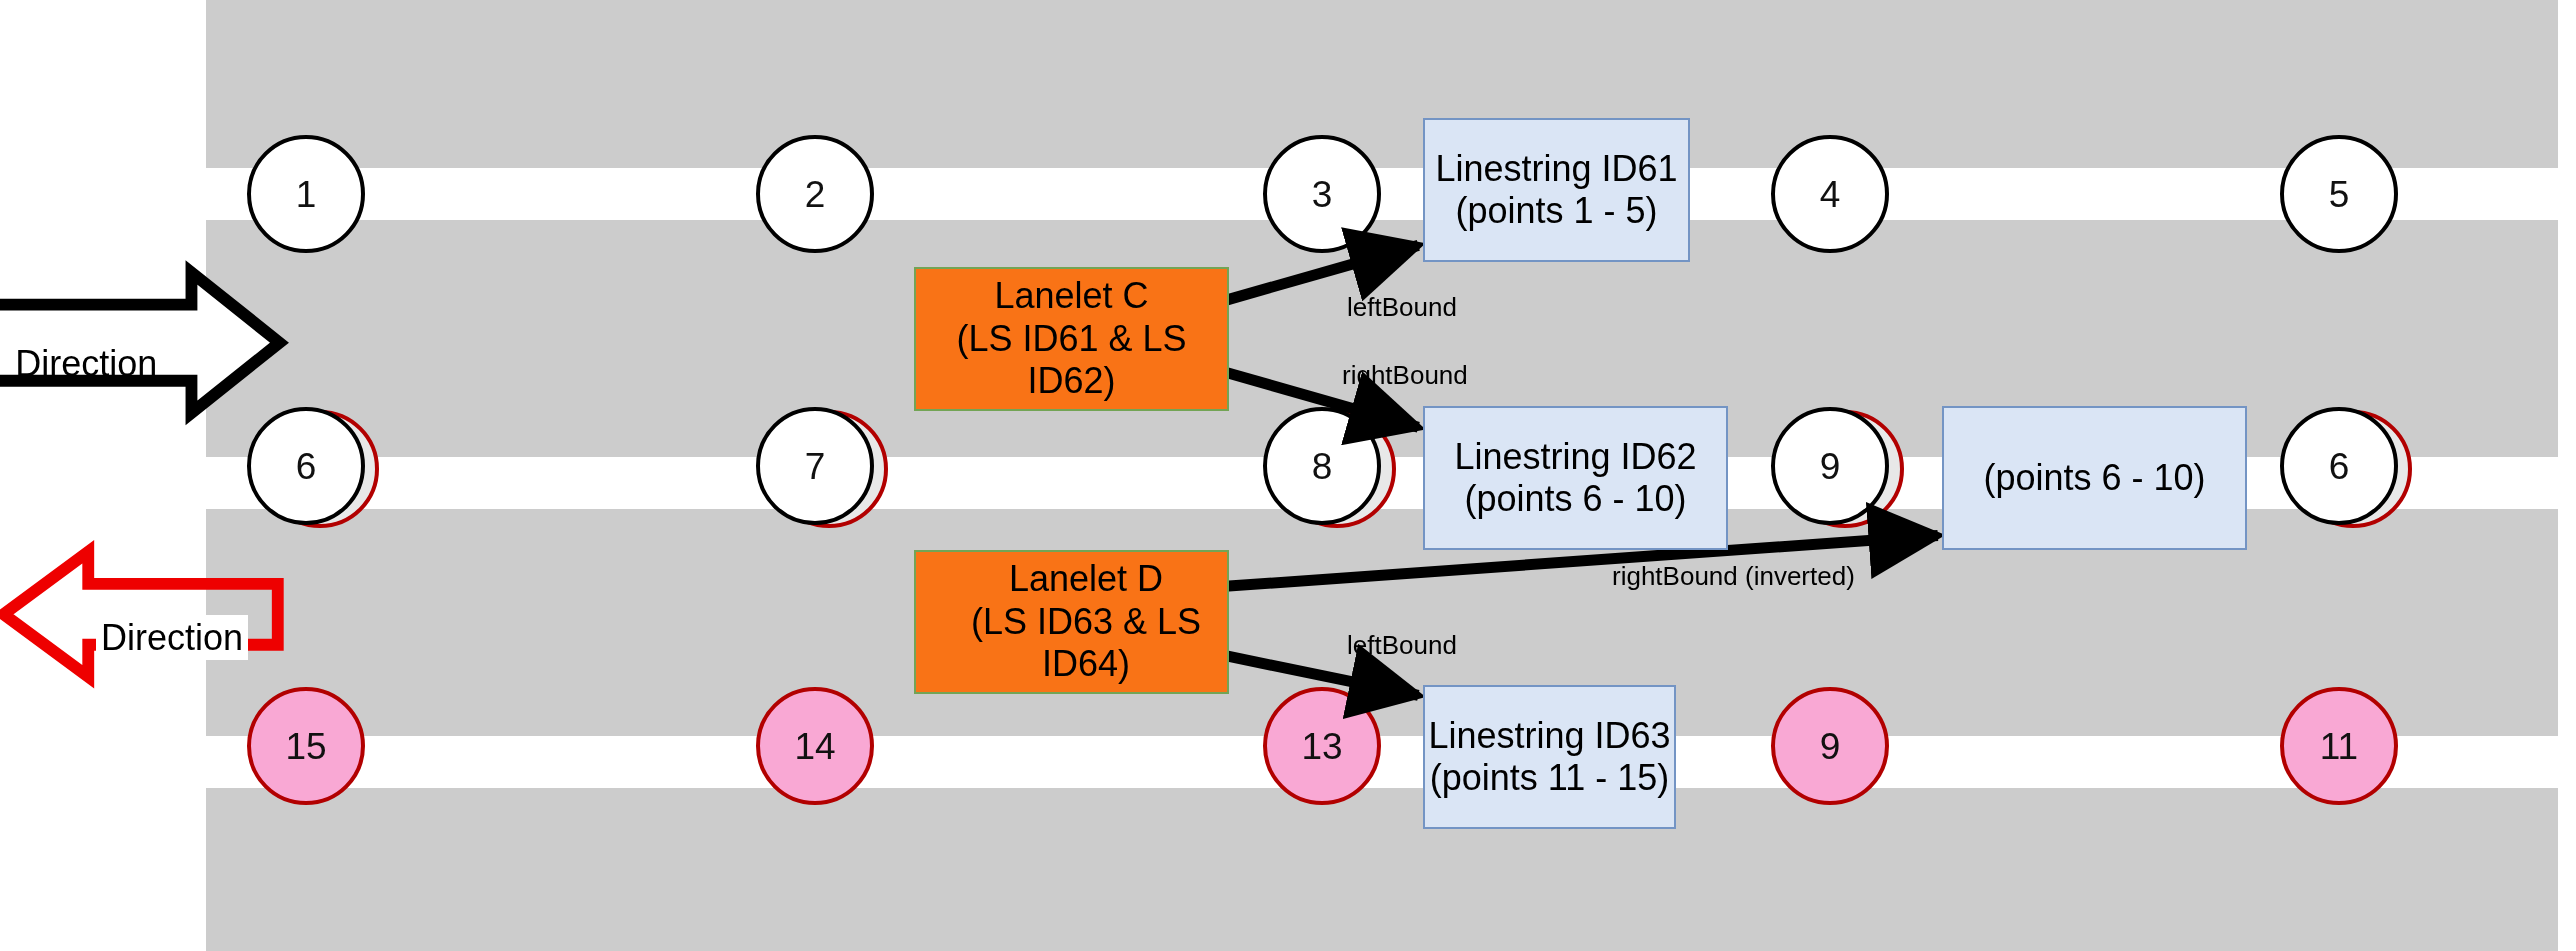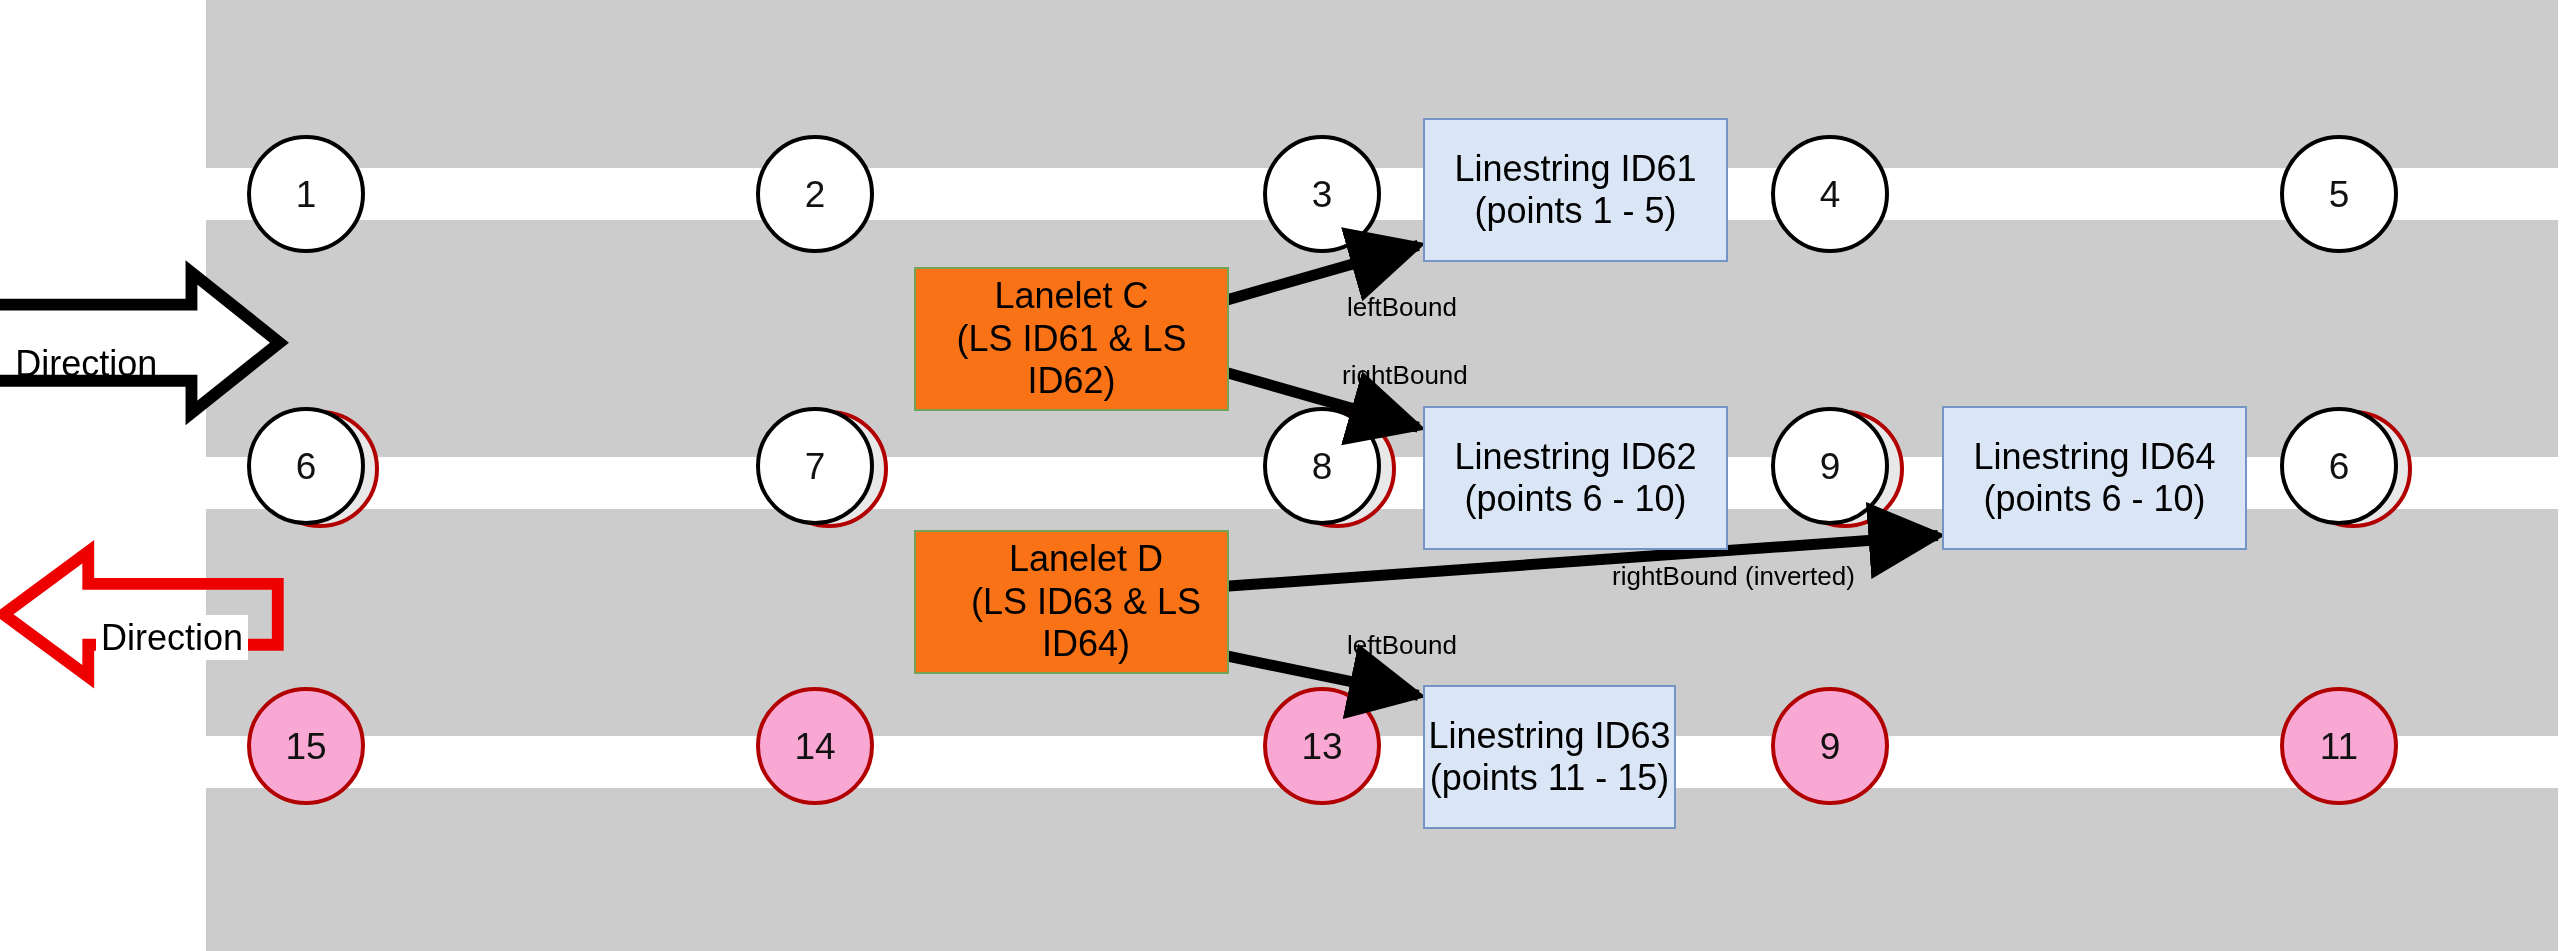--- a/index.html
+++ b/index.html
@@ -125,47 +125,46 @@
 
     <line x1="1448" y1="355" x2="1676" y2="290" stroke="#000000" stroke-width="13" marker-end="url(#ah)"></line>
 
     <line x1="1448" y1="440" x2="1676" y2="505" stroke="#000000" stroke-width="13" marker-end="url(#ah)"></line>
 
     <line x1="1448" y1="693" x2="2290" y2="633" stroke="#000000" stroke-width="13" marker-end="url(#ah)"></line>
 
     <line x1="1448" y1="775" x2="1676" y2="822" stroke="#000000" stroke-width="13" marker-end="url(#ah)"></line>
   </svg>
 
-  <div class="box ls-box" style="left:1423px;top:118px;width:305px;height:144px;">
+  <div class="box ls-box" style="left:1423px;top:118px;width:267px;height:144px;">
     <div class="ln">Linestring ID61</div>
     <div class="ln">(points 1 - 5)</div>
   </div>
 
   <div class="box ls-box" style="left:1423px;top:406px;width:305px;height:144px;">
     <div class="ln">Linestring ID62</div>
     <div class="ln">(points 6 - 10)</div>
   </div>
 
   <div class="box ls-box" style="left:1942px;top:406px;width:305px;height:144px;">
-    <div class="ln">Linestring ID64</div>
     <div class="ln">(points 6 - 10)</div>
   </div>
 
   <div class="box ls-box" style="left:1423px;top:685px;width:253px;height:144px;">
     <div class="ln">Linestring ID63</div>
     <div class="ln">(points 11 - 15)</div>
   </div>
 
   <div class="box ll-box" style="left:914px;top:267px;width:315px;height:144px;">
     <div class="ln">Lanelet C</div>
     <div class="ln">(LS ID61 &amp; LS</div>
     <div class="ln">ID62)</div>
   </div>
 
-  <div class="box ll-box" style="left:914px;top:530px;width:315px;height:144px;padding-left:29px;">
+  <div class="box ll-box" style="left:914px;top:550px;width:315px;height:144px;padding-left:29px;">
     <div class="ln">Lanelet D</div>
     <div class="ln">(LS ID63 &amp; LS</div>
     <div class="ln">ID64)</div>
   </div>
 
   <div class="edge-label" style="left:1347px;top:292px;">leftBound</div>
   <div class="edge-label" style="left:1342px;top:360px;">rightBound</div>
   <div class="edge-label" style="left:1612px;top:561px;">rightBound (inverted)</div>
   <div class="edge-label" style="left:1347px;top:630px;">leftBound</div>
 

